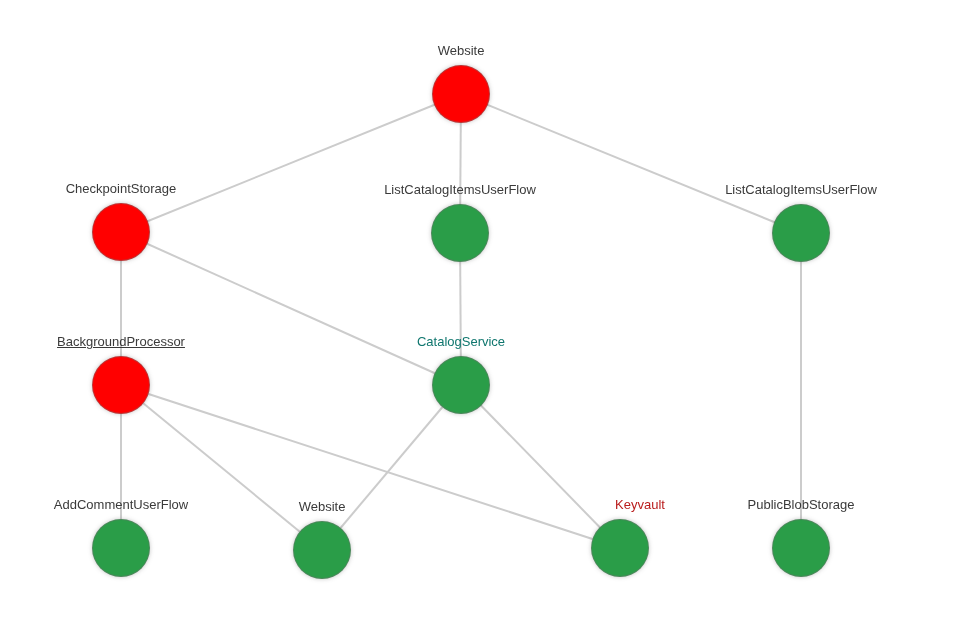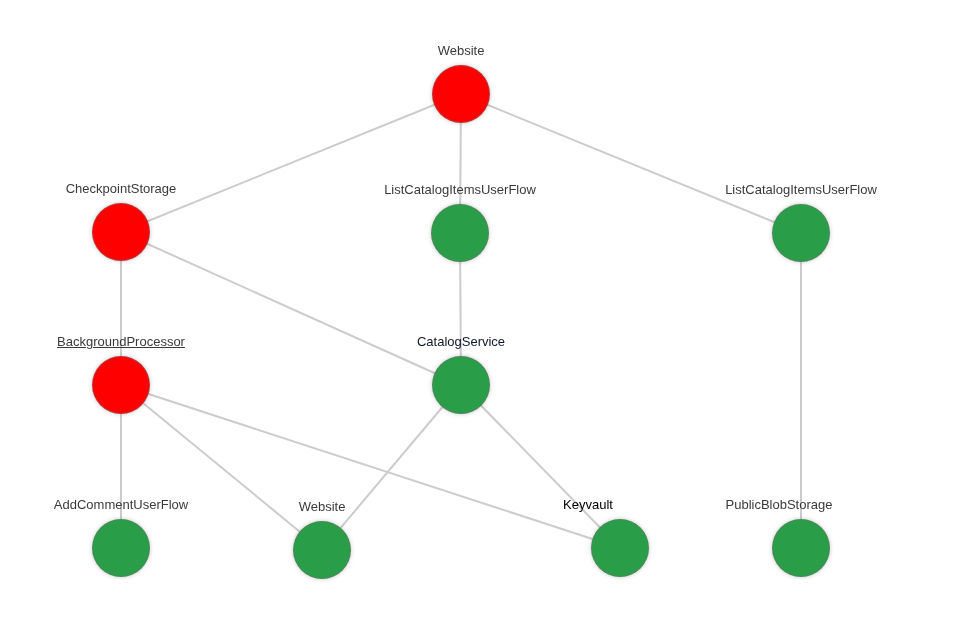--- a/index.html
+++ b/index.html
@@ -63,24 +63,24 @@
       <div class="node-label" style="left: 461px; top: 39px; color: rgb(58, 58, 58);">Website</div>
       <div class="node-circle" title="Website" style="left: 432px; top: 65px; width: 58px; height: 58px; background: rgb(255, 0, 0);"></div>
       <div class="node-label" style="left: 121px; top: 177px; color: rgb(58, 58, 58);">CheckpointStorage</div>
       <div class="node-circle" title="AddCommentUserFlow" style="left: 92px; top: 203px; width: 58px; height: 58px; background: rgb(255, 0, 0);"></div>
       <div class="node-label" style="left: 460px; top: 178px; color: rgb(58, 58, 58);">ListCatalogItemsUserFlow</div>
       <div class="node-circle" title="ListCatalogItemsUserFlow" style="left: 431px; top: 204px; width: 58px; height: 58px; background: rgb(42, 157, 72);"></div>
       <div class="node-label" style="left: 801px; top: 178px; color: rgb(58, 58, 58);">ListCatalogItemsUserFlow</div>
       <div class="node-circle" title="ShowStaticContentUserFlow" style="left: 772px; top: 204px; width: 58px; height: 58px; background: rgb(42, 157, 72);"></div>
       <div class="node-label" style="left: 121px; top: 330px; color: rgb(58, 58, 58); text-decoration: underline;">BackgroundProcessor</div>
       <div class="node-circle" title="BackgroundProcessor" style="left: 92px; top: 356px; width: 58px; height: 58px; background: rgb(255, 0, 0);"></div>
-      <div class="node-label" style="left: 461px; top: 330px; color: #0f172a;">CatalogService</div>
+      <div class="node-label" style="left: 461px; top: 330px; color: #0f766e;">CatalogService</div>
       <div class="node-circle" title="CatalogService" style="left: 432px; top: 356px; width: 58px; height: 58px; background: rgb(42, 157, 72);"></div>
       <div class="node-label" style="left: 121px; top: 493px; color: rgb(58, 58, 58);">AddCommentUserFlow</div>
       <div class="node-circle" title="CheckpointStorage" style="left: 92px; top: 519px; width: 58px; height: 58px; background: rgb(42, 157, 72);"></div>
       <div class="node-label" style="left: 322px; top: 495px; color: rgb(58, 58, 58);">Website</div>
       <div class="node-circle" title="Cluster" style="left: 293px; top: 521px; width: 58px; height: 58px; background: rgb(42, 157, 72);"></div>
-      <div class="node-label" style="left: 588px; top: 493px; color: #000000;">Keyvault</div>
+      <div class="node-label" style="left: 640px; top: 493px; color: #b91c1c;">Keyvault</div>
       <div class="node-circle" title="Keyvault" style="left: 591px; top: 519px; width: 58px; height: 58px; background: rgb(42, 157, 72);"></div>
-      <div class="node-label" style="left: 779px; top: 493px; color: rgb(58, 58, 58);">PublicBlobStorage</div>
+      <div class="node-label" style="left: 801px; top: 493px; color: rgb(58, 58, 58);">PublicBlobStorage</div>
       <div class="node-circle" title="PublicBlobStorage" style="left: 772px; top: 519px; width: 58px; height: 58px; background: rgb(42, 157, 72);"></div>
     </div>
 </div>
 
 </body></html>

